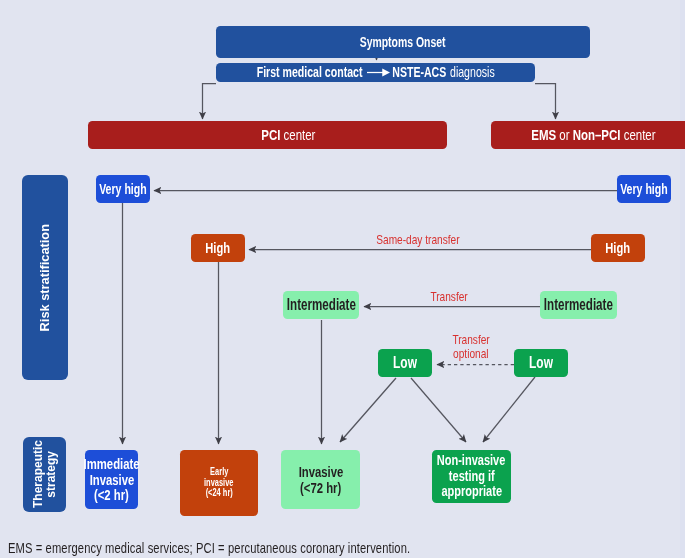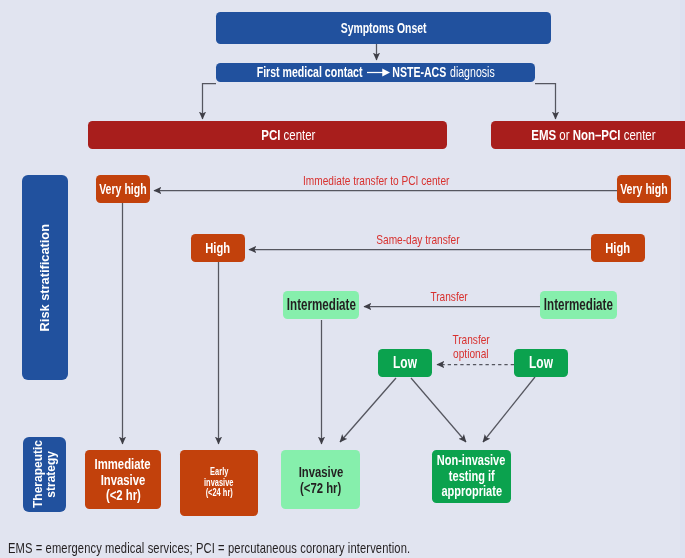--- a/index.html
+++ b/index.html
@@ -3,21 +3,21 @@
 <meta charset="utf-8">
 <style>
   html,body{margin:0;padding:0;}
   body{width:685px;height:558px;background:#e1e4f0;font-family:"Liberation Sans",sans-serif;overflow:hidden;}
   #stage{position:relative;width:685px;height:558px;}
   .box{position:absolute;box-sizing:border-box;display:flex;flex-direction:column;align-items:center;justify-content:center;text-align:center;border-radius:4.5px;color:#ffffff;font-weight:bold;line-height:1.05;}
   .cond{display:inline-block;transform:scaleX(0.745);transform-origin:center center;white-space:nowrap;}
   svg.links{position:absolute;left:0;top:0;width:685px;height:558px;}
   .blue{background:#21519e;}
   .darkred{background:#a81e1c;}
-  .red{background:#c2410c;}
+  .red{background:#1d4ed8;}
   .orange{background:#c2410c;}
   .yellow{background:#86efac;color:#231f20;}
   .green{background:#0ba24e;}
   .lbl{position:absolute;color:#d8312f;font-size:9.5px;text-align:center;line-height:1.05;}
   .foot{position:absolute;left:8px;top:539px;font-size:9.5px;color:#231f20;letter-spacing:0.01em;}
   .vert{writing-mode:vertical-rl;transform:rotate(180deg) scaleY(1);white-space:nowrap;}
 </style>
 </head>
 <body>
 
@@ -40,21 +40,21 @@
       <path d="M514,364.5 L437,364.5" stroke-dasharray="3.3 3"></path>
       <path d="M122.5,203 L122.5,444"></path>
       <path d="M218.5,262 L218.5,444"></path>
       <path d="M321.5,320 L321.5,444"></path>
       <path d="M396,378 L340,442"></path>
       <path d="M411,378 L466,442"></path>
       <path d="M535,377 L483,442"></path>
     </g>
   </svg>
 
-  <div class="box blue" style="left:216px;top:12px;width:335px;height:32px;font-size:14px;">
+  <div class="box blue" style="left:216px;top:26px;width:374px;height:32px;font-size:14px;">
     <span class="cond">Symptoms Onset</span>
   </div>
 
   <div class="box blue" style="left:216px;top:63px;width:319px;height:19px;font-size:14.2px;">
     <span class="cond" style="display:inline-flex;align-items:center;">
       <span>First medical contact</span>
       <svg width="31" height="11" viewBox="0 0 31 11" style="margin:0 3px 0 6px;">
           <path d="M0,5.5 L22,5.5" stroke="#ffffff" stroke-width="1.25" fill="none"></path>
           <path d="M20.5,1.6 L31,5.5 L20.5,9.4 Z" fill="#ffffff"></path>
         </svg>
@@ -105,21 +105,21 @@
     <span class="cond">Intermediate</span>
   </div>
 
   <div class="box green" style="left:378px;top:349px;width:54px;height:28px;font-size:16px;">
     <span class="cond">Low</span>
   </div>
   <div class="box green" style="left:514px;top:349px;width:54px;height:28px;font-size:16px;">
     <span class="cond">Low</span>
   </div>
 
-  <div class="box red" style="left:85px;top:450px;width:76px;height:59px;font-size:15.2px;">
+  <div class="box red" style="left:85px;top:450px;width:53px;height:59px;font-size:15.2px;">
     <span class="cond">Immediate</span>
     <span class="cond">Invasive</span>
     <span class="cond">(&lt;2 hr)</span>
   </div>
 
   <div class="box orange" style="left:180px;top:450px;width:78px;height:66px;font-size:10px;">
     <span class="cond">Early</span>
     <span class="cond">invasive</span>
     <span class="cond">(&lt;24 hr)</span>
   </div>
@@ -128,23 +128,20 @@
     <span class="cond">Invasive</span>
     <span class="cond">(&lt;72 hr)</span>
   </div>
 
   <div class="box green" style="left:432px;top:450px;width:79px;height:53px;font-size:14.8px;">
     <span class="cond">Non-invasive</span>
     <span class="cond">testing if</span>
     <span class="cond">appropriate</span>
   </div>
 
-  <div class="lbl" style="left:276px;top:174px;width:200px;font-size:13.6px;">
-    <span class="cond">Immediate transfer to PCI center</span>
-  </div>
   <div class="lbl" style="left:318px;top:233px;width:200px;font-size:13.6px;">
     <span class="cond">Same-day transfer</span>
   </div>
   <div class="lbl" style="left:349px;top:290px;width:200px;font-size:13.6px;">
     <span class="cond">Transfer</span>
   </div>
   <div class="lbl" style="left:423px;top:333px;width:96px;font-size:13.6px;">
     <div><span class="cond">Transfer</span></div>
     <div><span class="cond">optional</span></div>
   </div>

